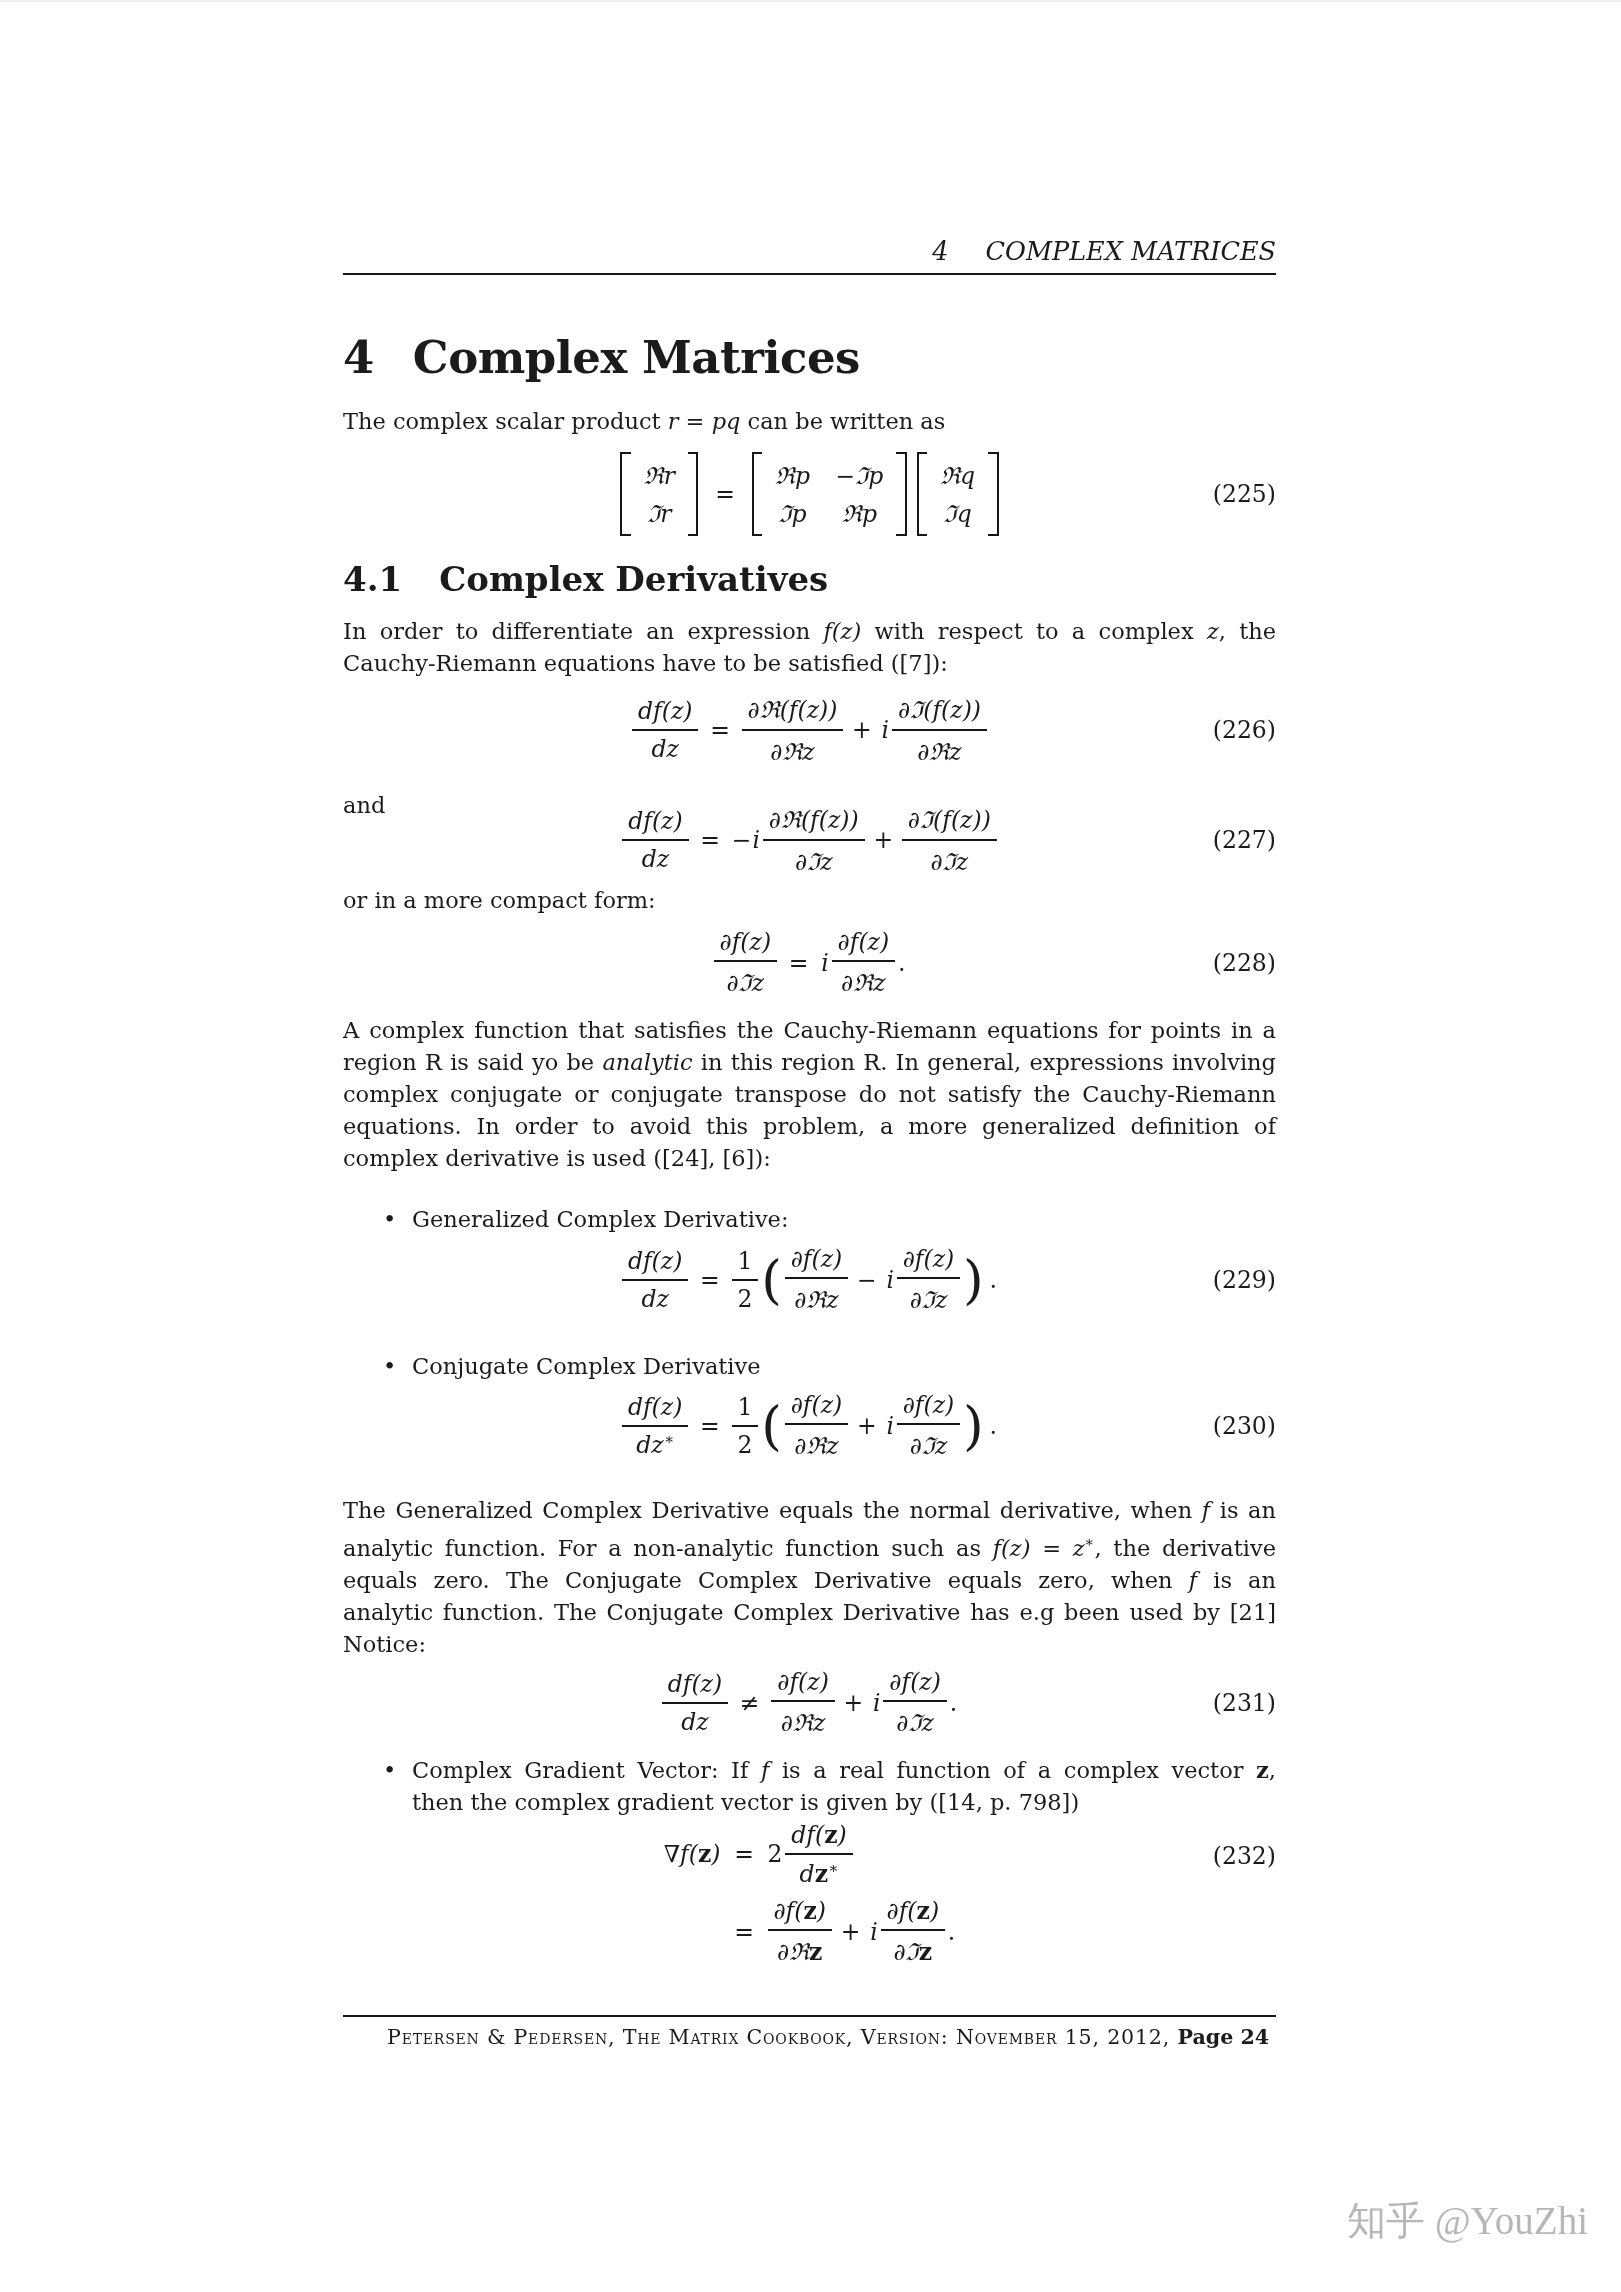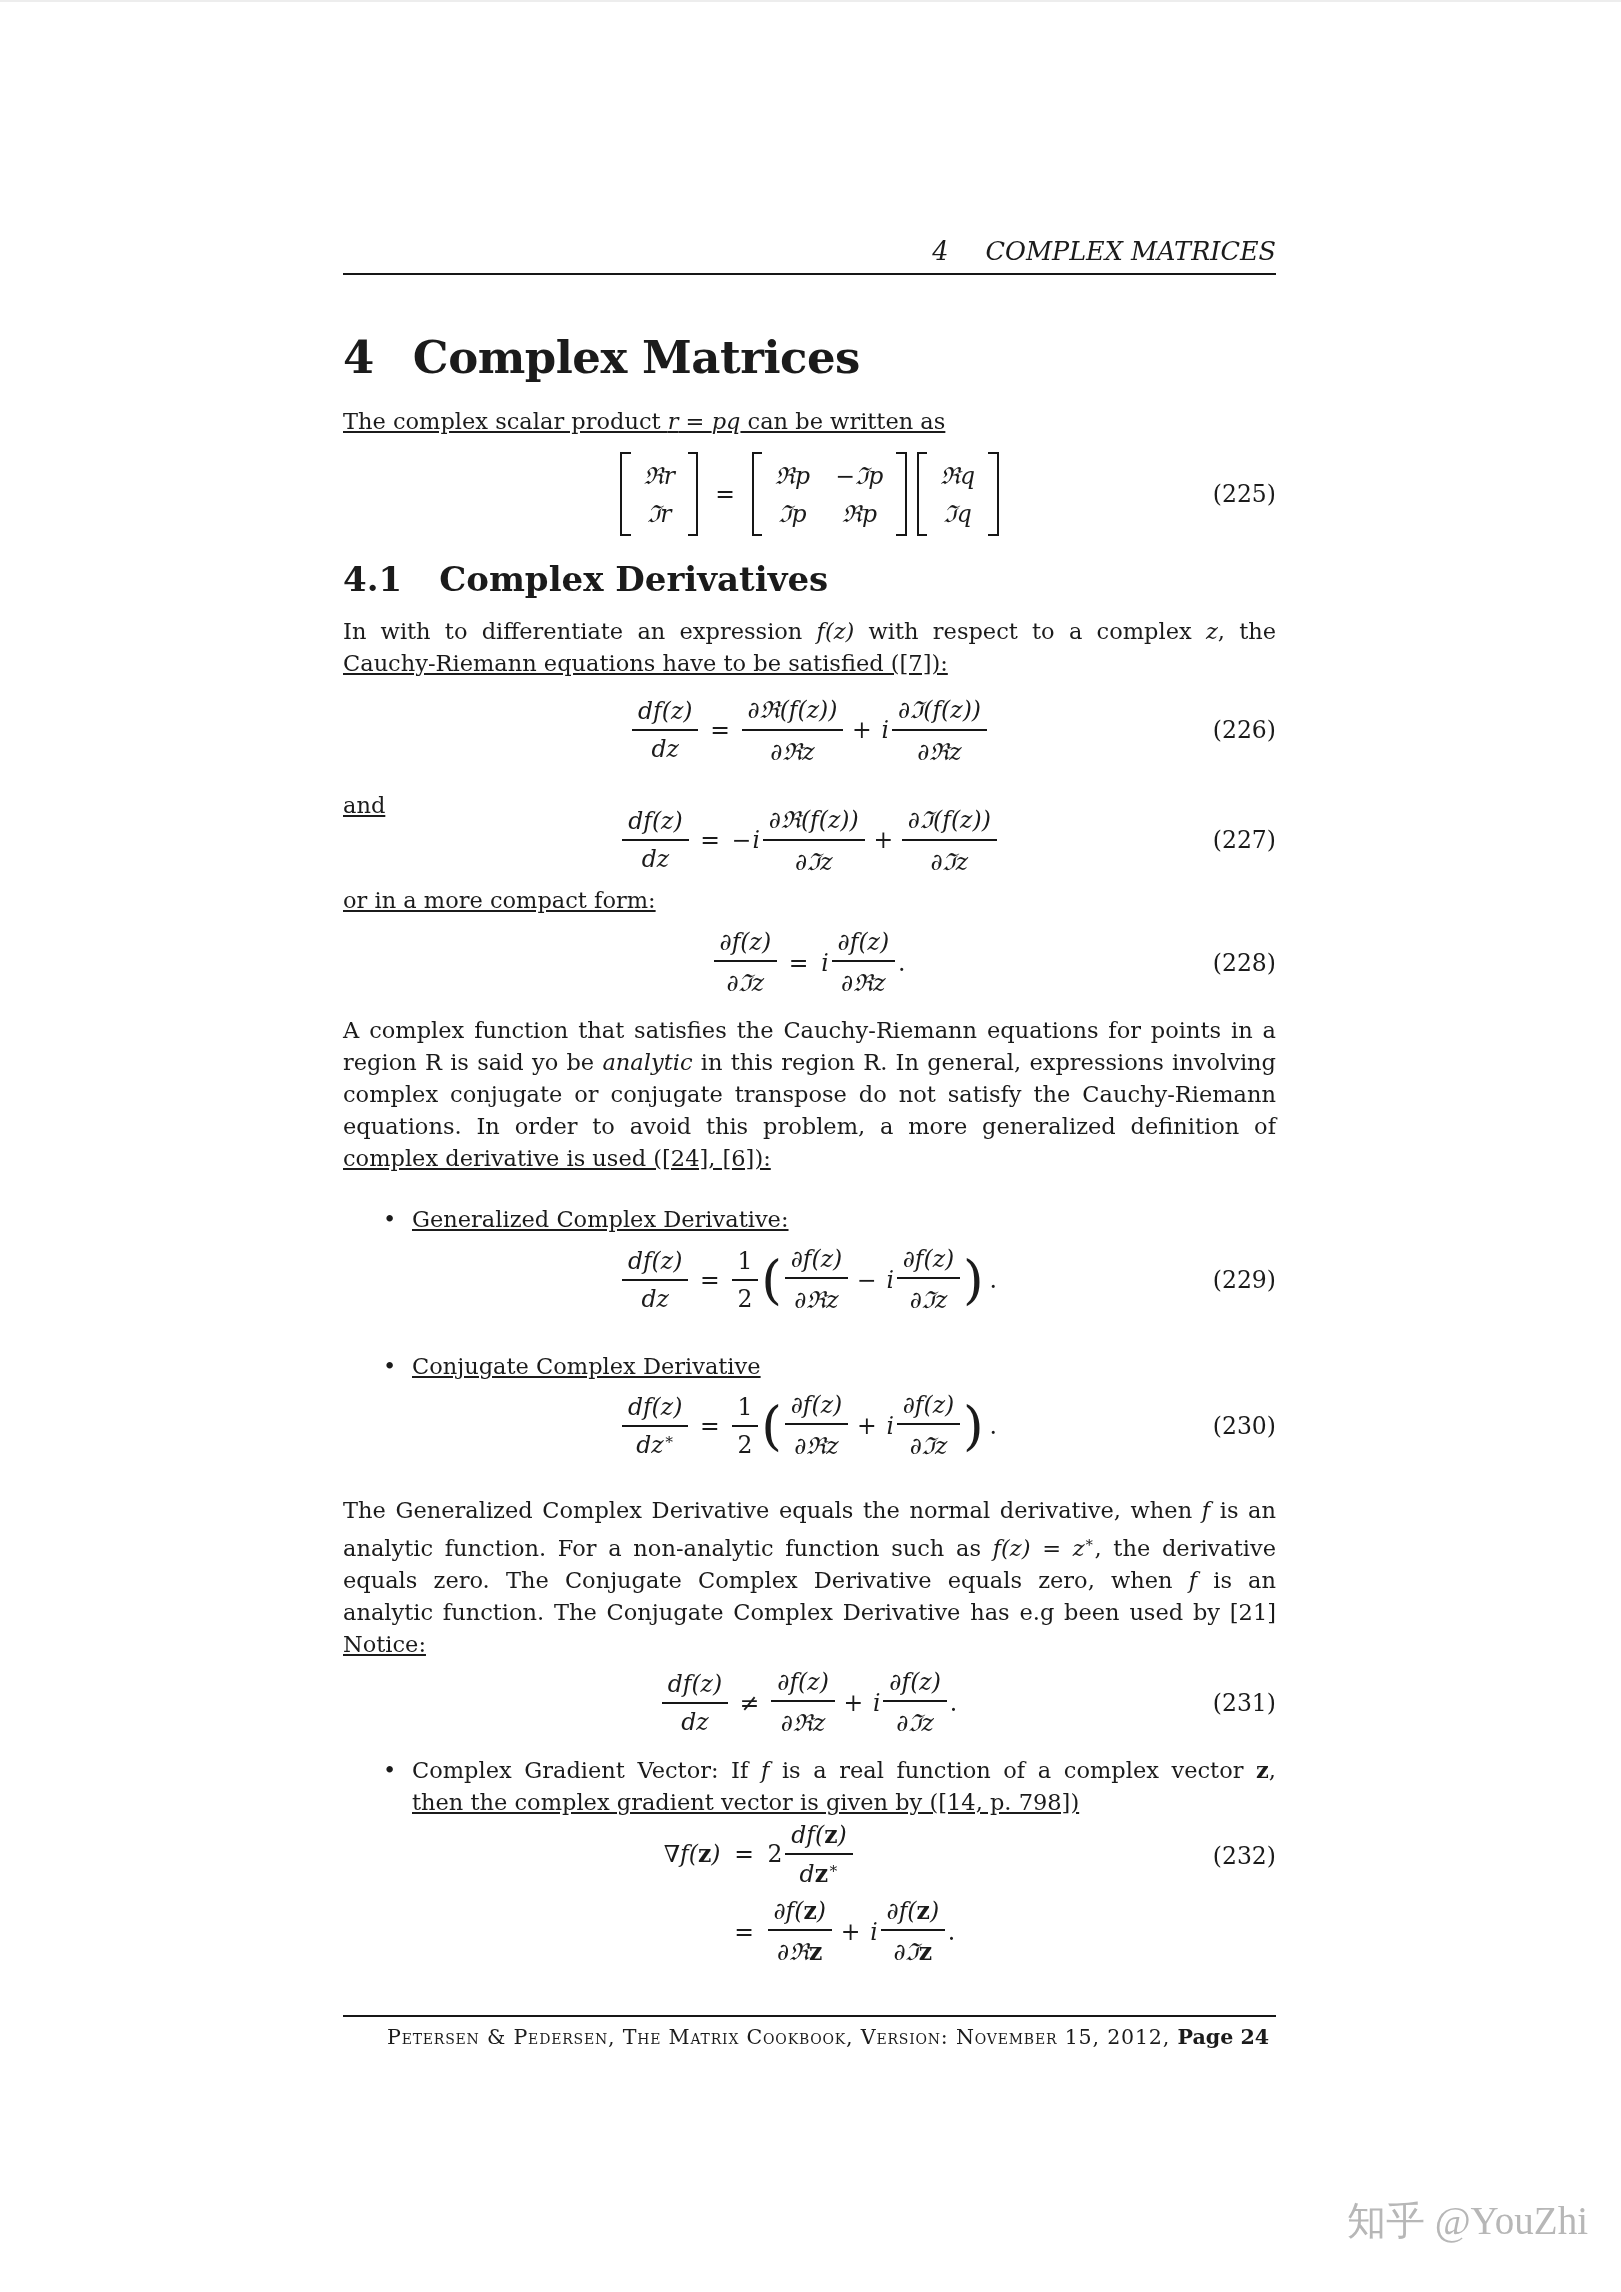--- a/index.html
+++ b/index.html
@@ -15,21 +15,21 @@
 
   
   .h1{position:absolute;left:343px;top:332px;font-size:45px;line-height:51px;font-weight:bold;letter-spacing:-0.5px;}
   .h1 .hnum{margin-right:39px;}
   .h2{position:absolute;left:343px;top:560px;font-size:34px;line-height:39px;font-weight:bold;}
   .h2 .hnum{margin-right:37px;}
 
   
   .para{position:absolute;left:343px;width:933px;font-size:22.5px;line-height:32px;}
   .pline{text-align:justify;text-align-last:justify;}
-  .plast{text-align:left;text-decoration:underline;}
+  .plast{text-align:left;}
   i,.m{font-style:italic;}
   .up{font-style:normal;font-weight:bold;}
   sup.st{font-size:65%;vertical-align:super;font-style:normal;}
 
   
   .bullet{position:absolute;left:383px;width:893px;font-size:22.5px;line-height:32px;display:flex;}
   .bdot{width:29px;flex:none;}
   .btxt{flex:1;}
 
   
@@ -117,21 +117,21 @@
       <span class="br brr"></span>
     </span>
     <span class="eqnum">(225)</span>
   </div>
 
   <div class="h2">
     <span class="hnum">4.1</span><span>Complex Derivatives</span>
   </div>
 
   <div class="para" style="top:615px">
-    <div class="pline"><span>In with to differentiate an expression </span><i>f(z)</i><span> with respect to a complex </span><i>z</i><span>, the</span></div>
+    <div class="pline"><span>In order to differentiate an expression </span><i>f(z)</i><span> with respect to a complex </span><i>z</i><span>, the</span></div>
     <div class="plast"><span>Cauchy-Riemann equations have to be satisfied ([7]):</span></div>
   </div>
 
   <div class="eq" style="top:689px;height:82px">
     <span class="frac m">
         <span class="fnum">df(z)</span>
         <span class="fden">dz</span>
       </span>
     <span class="rel">=</span>
     <span class="frac m">

